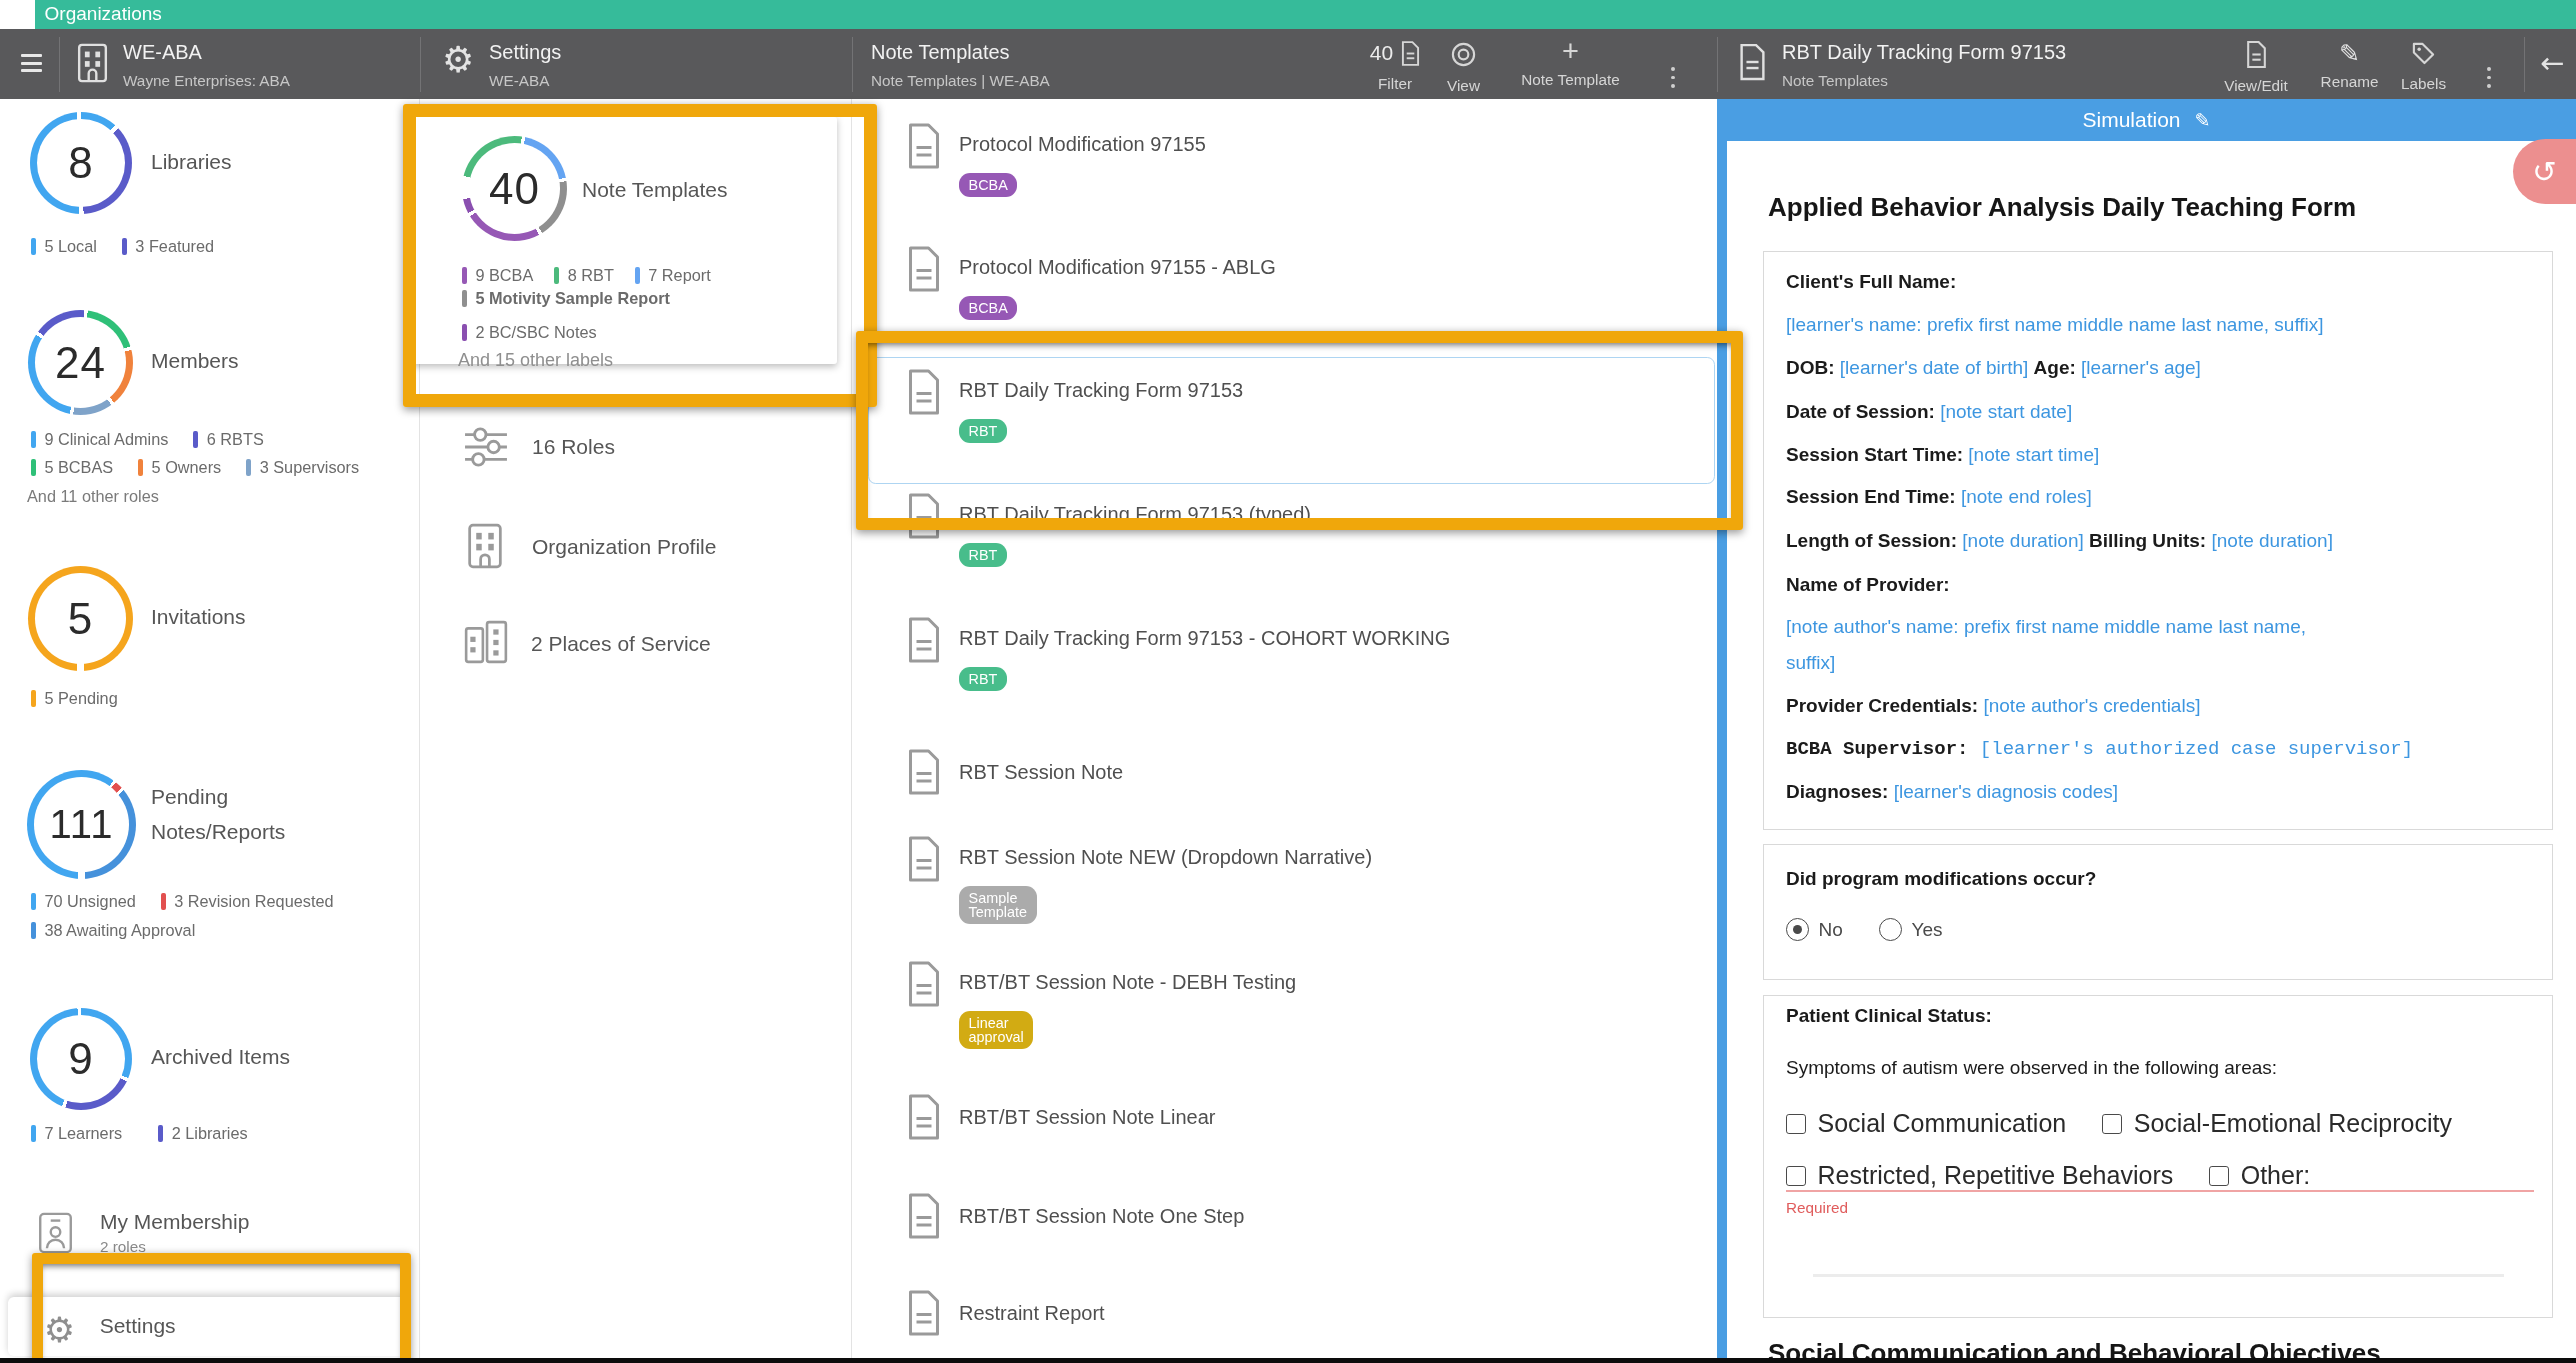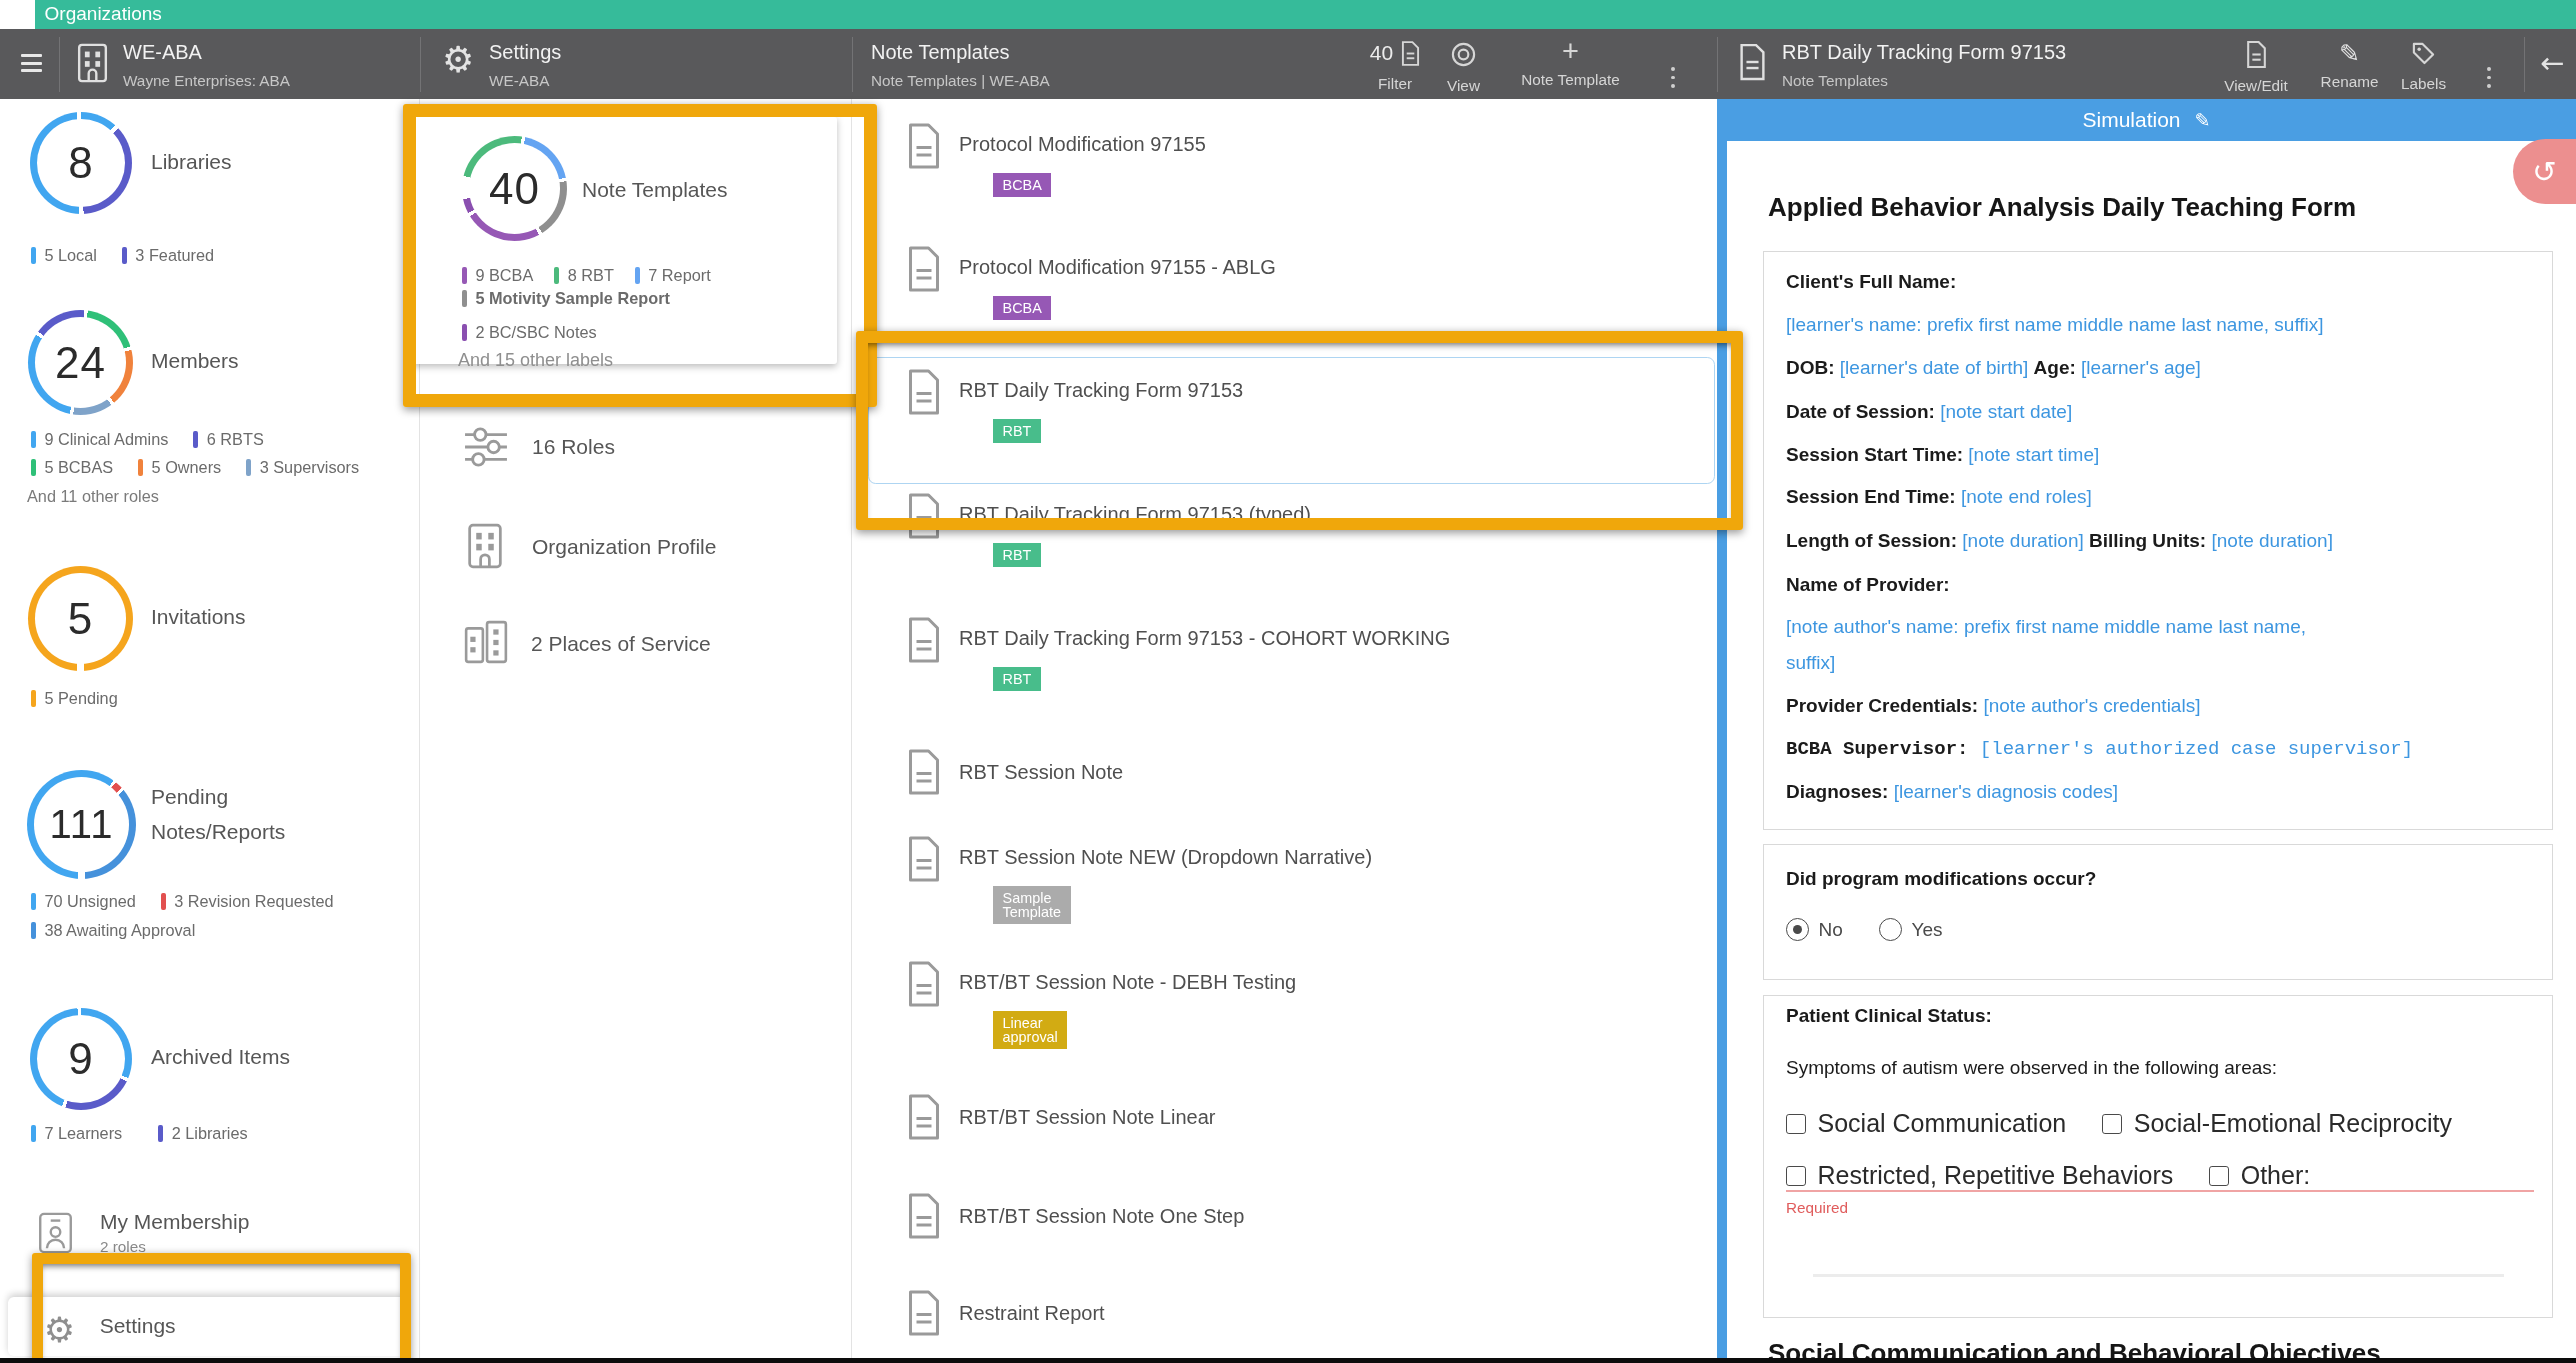--- a/index.html
+++ b/index.html
@@ -30,21 +30,21 @@
              font-size:44px;color:#2b2b2b;z-index:2;letter-spacing:1px;}
   .statlabel{font-size:21px;color:#565656;white-space:nowrap;}
   .legend{position:absolute;display:flex;gap:25px;align-items:center;}
   .legend .item{display:flex;align-items:center;gap:8.6px;font-size:16.3px;color:#6b6b6b;white-space:nowrap;}
   .legend .sw{width:4.8px;height:17.3px;border-radius:1.9px;flex:none;}
   .extra{font-size:16.3px;color:#7a7a7a;white-space:nowrap;}
   
   .rowlabel{font-size:21px;color:#565656;white-space:nowrap;}
   
   .tpl-title{font-size:20px;color:#4f4f4f;white-space:nowrap;}
-  .tag{display:inline-block;font-size:14.4px;color:#fff;border-radius:0;padding:4.8px 9.6px;line-height:1;margin-left:34px;}
+  .tag{display:inline-block;font-size:14.4px;color:#fff;border-radius:11px;padding:4.8px 9.6px;line-height:1;}
   .tag-bcba{background:#9658b5;} .tag-rbt{background:#48bd8b;}
   .tag-gray{background:#ababab;} .tag-mustard{background:#d2ab13;}
   
   .anno{position:absolute;border:12.5px solid #f0a70b;border-radius:2.9px;box-shadow:0 2.9px 8.6px rgba(0,0,0,.4);
         pointer-events:none;z-index:30;}
   .anno-inshadow{box-shadow:inset 0 4.8px 6.7px -2.9px rgba(0,0,0,.55), 0 2.9px 8.6px rgba(0,0,0,.4);}
   
   .fbox{position:absolute;left:1763px;width:788px;border:1.9px solid #d9d9d9;background:#fff;}
   .fline{position:absolute;left:1786px;font-size:19px;white-space:nowrap;}
   .flab{color:#1b1b1b;font-weight:bold;}
@@ -156,21 +156,21 @@
     <div class="abs hicon" style="left:2540px;top:17.3px;font-size:29px;">←</div>
   </div>
 
   <div class="vdiv" style="left:419px;"></div>
   <div class="vdiv" style="left:851px;"></div>
 
   <div class="abs ring" style="left:30px;top:112px;width:102px;height:102px;background:conic-gradient(from 0deg,#41a6f0 0deg 42deg,#fff 42deg 47deg,#5a5bc9 47deg 177deg,#fff 177deg 182deg,#41a6f0 182deg 355deg,#fff 355deg 360deg);">
       <span class="num">8</span>
     </div>
   <div class="abs statlabel" style="left:151px;top:150px;">Libraries</div>
-  <div class="legend" style="left:31px;top:246px;">
+  <div class="legend" style="left:31px;top:237px;">
     <span class="item">
         <span class="sw" style="background:#41a6f0;"></span>
         <span>5 Local</span>
       </span>
     <span class="item">
         <span class="sw" style="background:#5a5bc9;"></span>
         <span>3 Featured</span>
       </span>
   </div>
 

